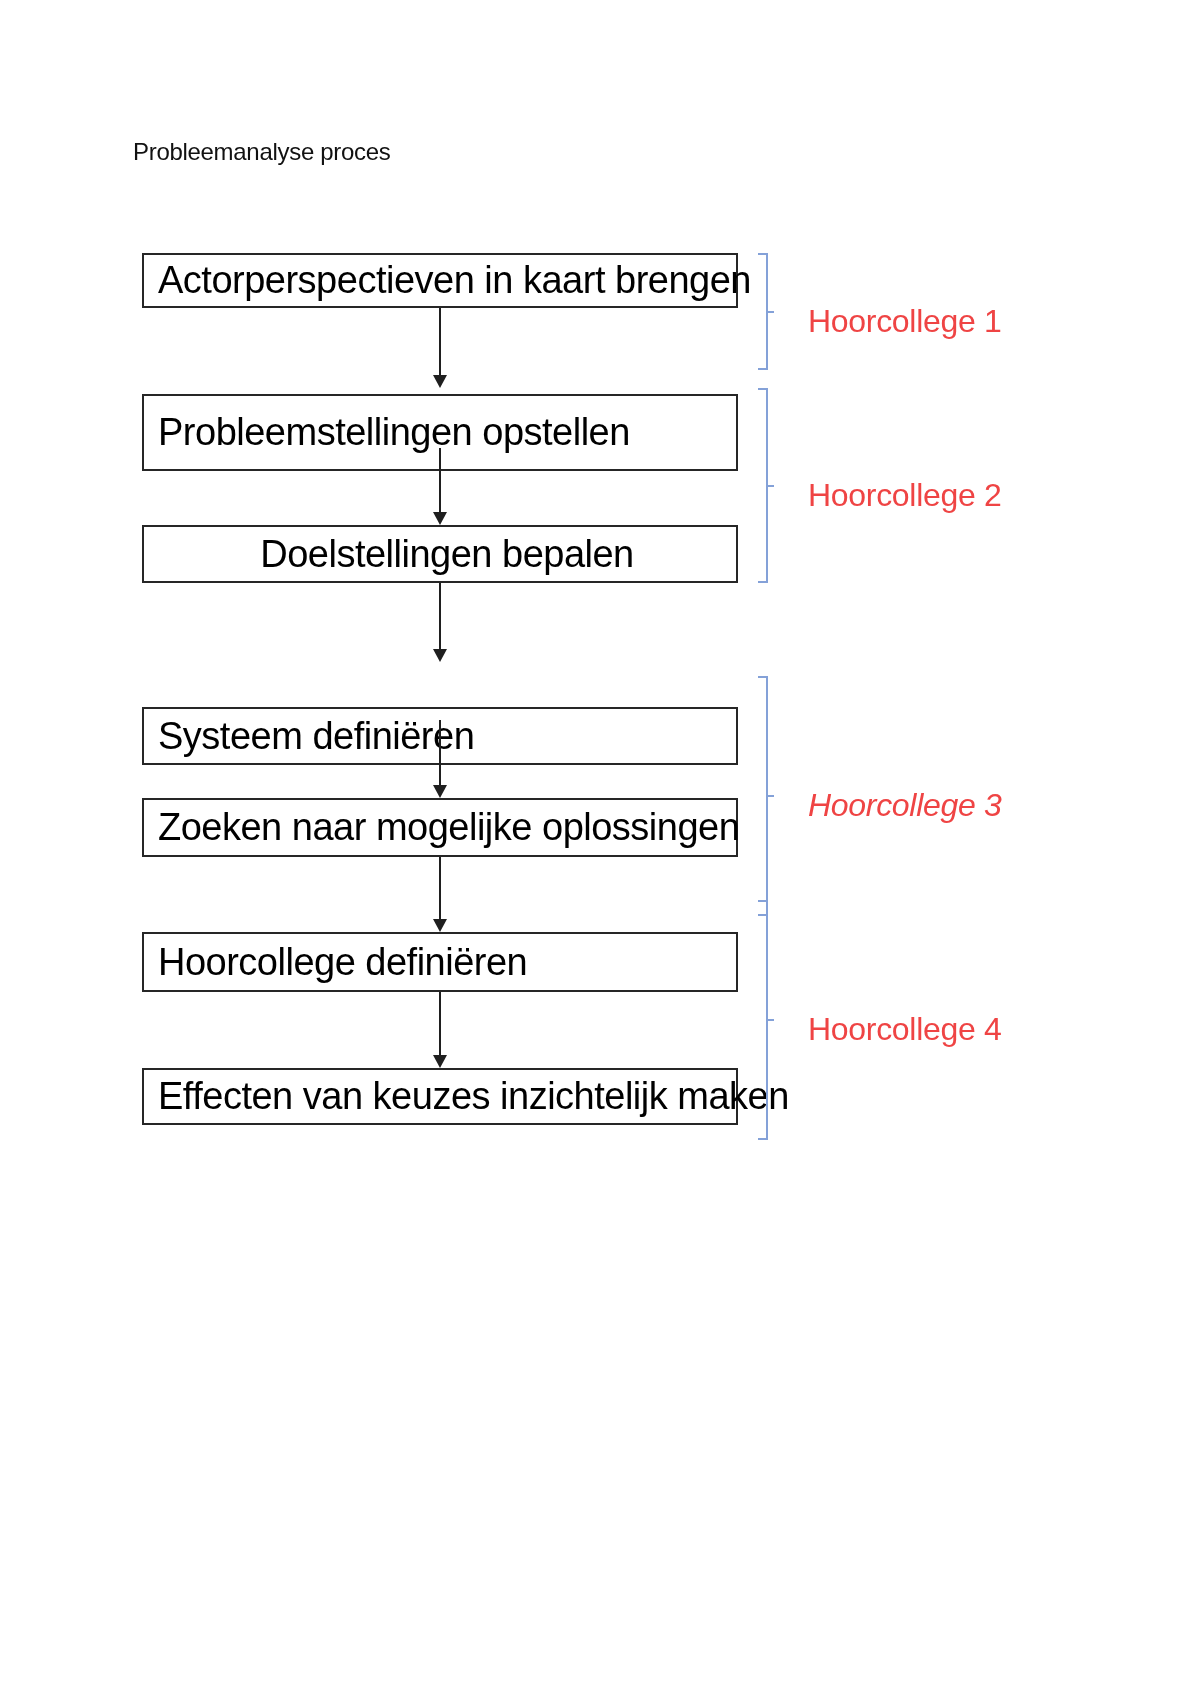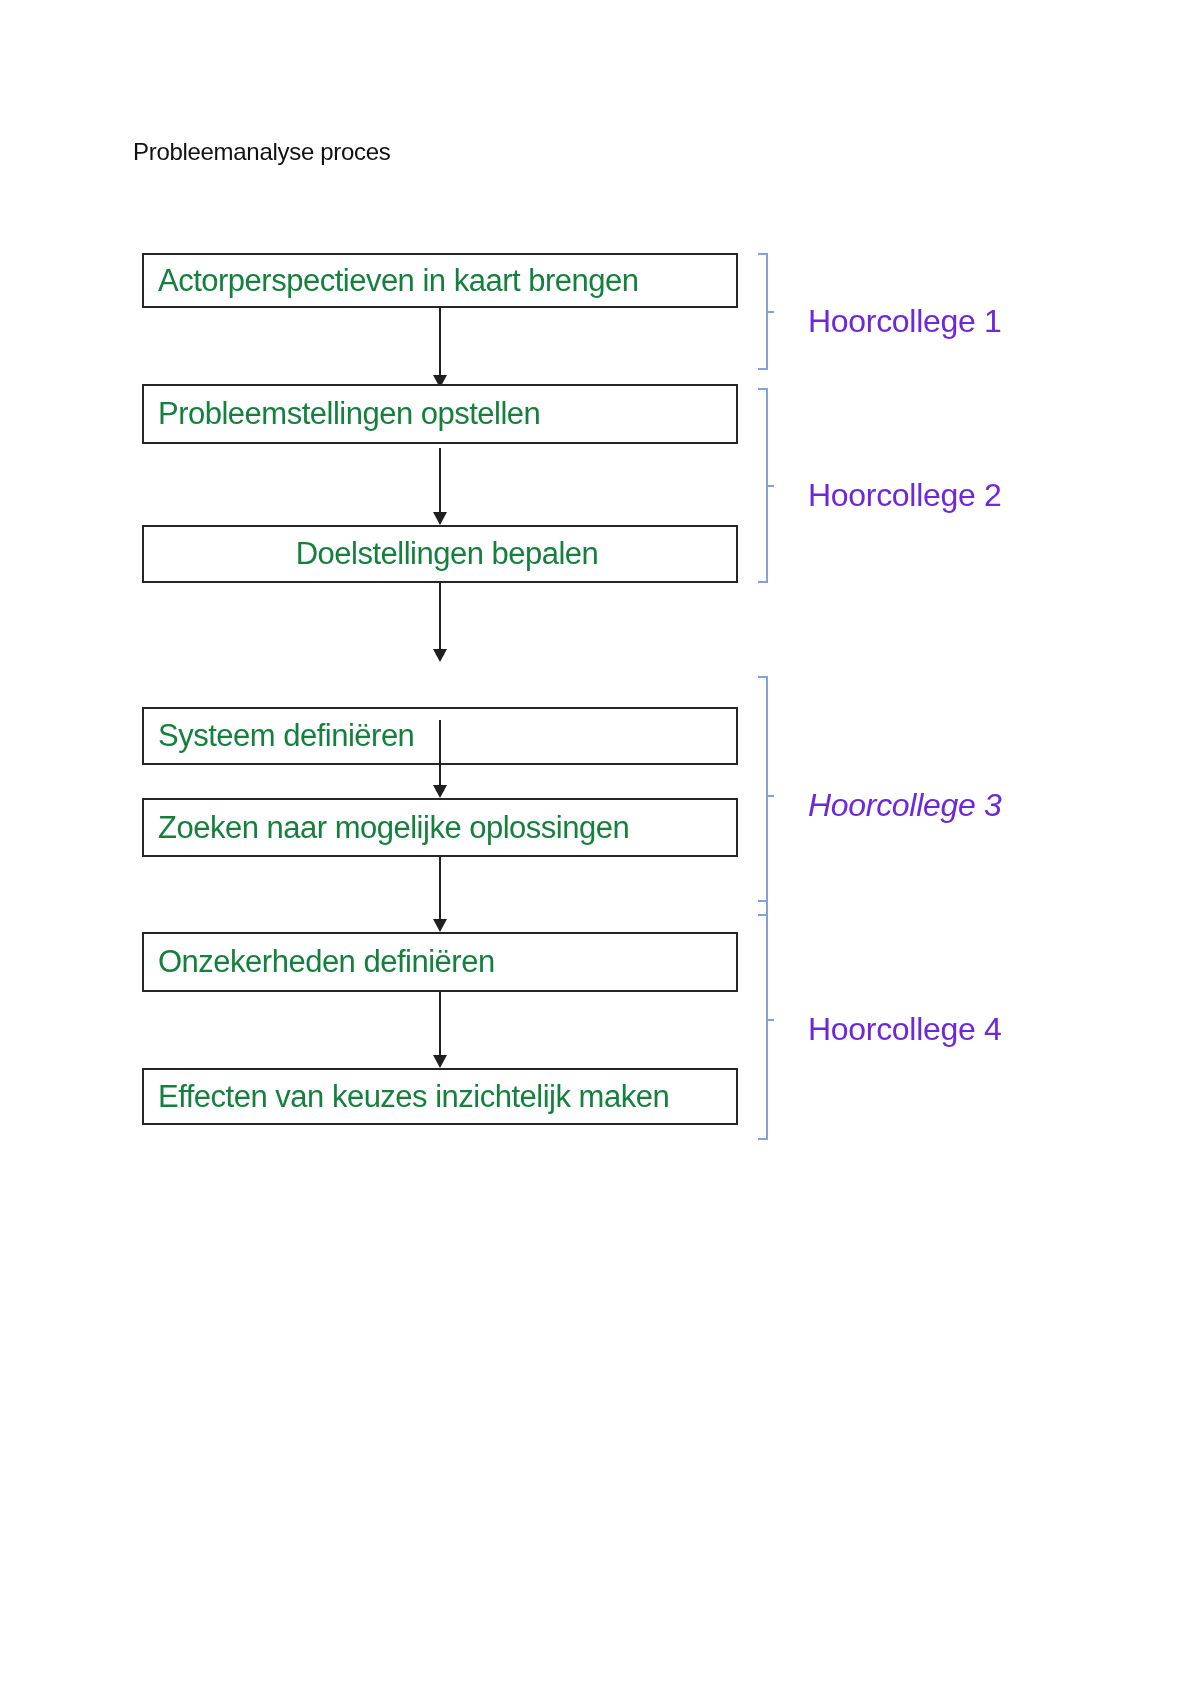--- a/index.html
+++ b/index.html
@@ -38,24 +38,24 @@
   .step-box {
     position: absolute;
     box-sizing: border-box;
     border: 2px solid var(--box-border, #262626);
     background: #ffffff;
     display: flex;
     align-items: center;
     padding-left: 14px;
   }
   .step-label {
-    font-size: 31px;
+    font-size: 38px;
     letter-spacing: -0.5px;
     white-space: nowrap;
-    color: #15803d;
+    color: #000000;
   }
   .arrow {
     position: absolute;
     width: 14px;
   }
   .arrow-line {
     position: absolute;
     left: 6px;
     top: 0;
     bottom: 11px;
@@ -102,39 +102,39 @@
     background: var(--bracket, #84a1d8);
   }
   .group-label {
     position: absolute;
     left: 50px;
     top: calc(50% + 9px);
     transform: translateY(-50%);
     font-size: 32px;
     letter-spacing: -0.3px;
     white-space: nowrap;
-    color: #6d28d9;
+    color: #ef4444;
   }
 </style>
 </head>
 <body>
 
 <div class="canvas">
   <div class="title-block">
     <div class="subtitle">Probleemanalyse proces</div>
   </div>
   <div id="flow">
       <div class="step-box" style="left: 142px; top: 253px; width: 596px; height: 55px;">
     <span class="step-label">Actorperspectieven in kaart brengen</span>
   </div>
       <div class="arrow" style="left: 433px; top: 308px; height: 80px;">
     <div class="arrow-line"></div>
     <div class="arrow-head"></div>
   </div>
-      <div class="step-box" style="left: 142px; top: 384px; width: 596px; height: 60px;">
+      <div class="step-box" style="left: 142px; top: 394px; width: 596px; height: 77px;">
     <span class="step-label">Probleemstellingen opstellen</span>
   </div>
       <div class="arrow" style="left: 433px; top: 448px; height: 77px;">
     <div class="arrow-line"></div>
     <div class="arrow-head"></div>
   </div>
       <div class="step-box" style="left: 142px; top: 525px; width: 596px; height: 58px; justify-content: center;">
     <span class="step-label">Doelstellingen bepalen</span>
   </div>
       <div class="arrow" style="left: 433px; top: 583px; height: 79px;">
@@ -149,21 +149,21 @@
     <div class="arrow-head"></div>
   </div>
       <div class="step-box" style="left: 142px; top: 798px; width: 596px; height: 59px;">
     <span class="step-label">Zoeken naar mogelijke oplossingen</span>
   </div>
       <div class="arrow" style="left: 433px; top: 857px; height: 75px;">
     <div class="arrow-line"></div>
     <div class="arrow-head"></div>
   </div>
       <div class="step-box" style="left: 142px; top: 932px; width: 596px; height: 60px;">
-    <span class="step-label">Onzekerheden definiëren</span>
+    <span class="step-label">Hoorcollege definiëren</span>
   </div>
       <div class="arrow" style="left: 433px; top: 992px; height: 76px;">
     <div class="arrow-line"></div>
     <div class="arrow-head"></div>
   </div>
       <div class="step-box" style="left: 142px; top: 1068px; width: 596px; height: 57px;">
     <span class="step-label">Effecten van keuzes inzichtelijk maken</span>
   </div>
     </div>
   <div id="groups">

